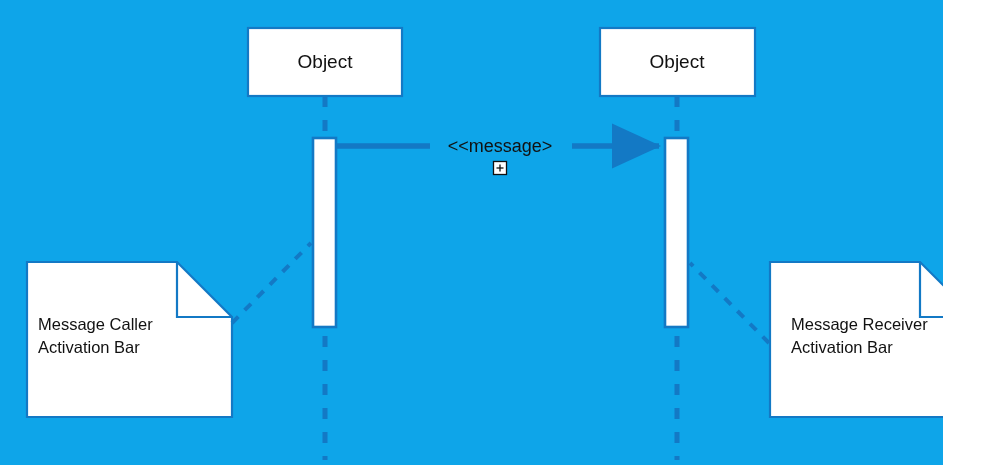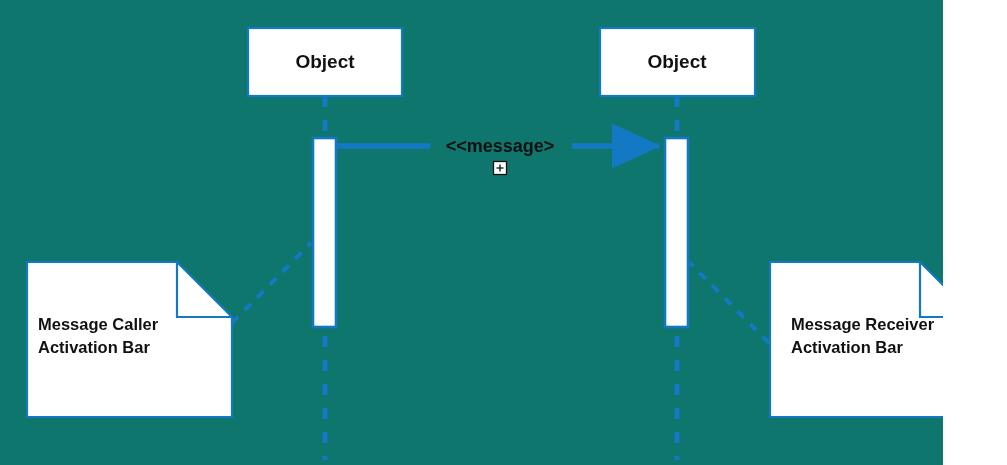--- a/index.html
+++ b/index.html
@@ -8,23 +8,22 @@
     padding: 0;
     background: #ffffff;
   }
   body {
     font-family: "Liberation Sans", sans-serif;
   }
   #canvas {
     position: relative;
     width: 943px;
     height: 465px;
-    background: #0f766e;
+    background: #0ea5e9;
     overflow: hidden;
-    font-weight: bold;
   }
   #diagram-svg {
     position: absolute;
     left: 0;
     top: 0;
     width: 1007px;
     height: 465px;
     display: block;
   }
   .obj-label {

